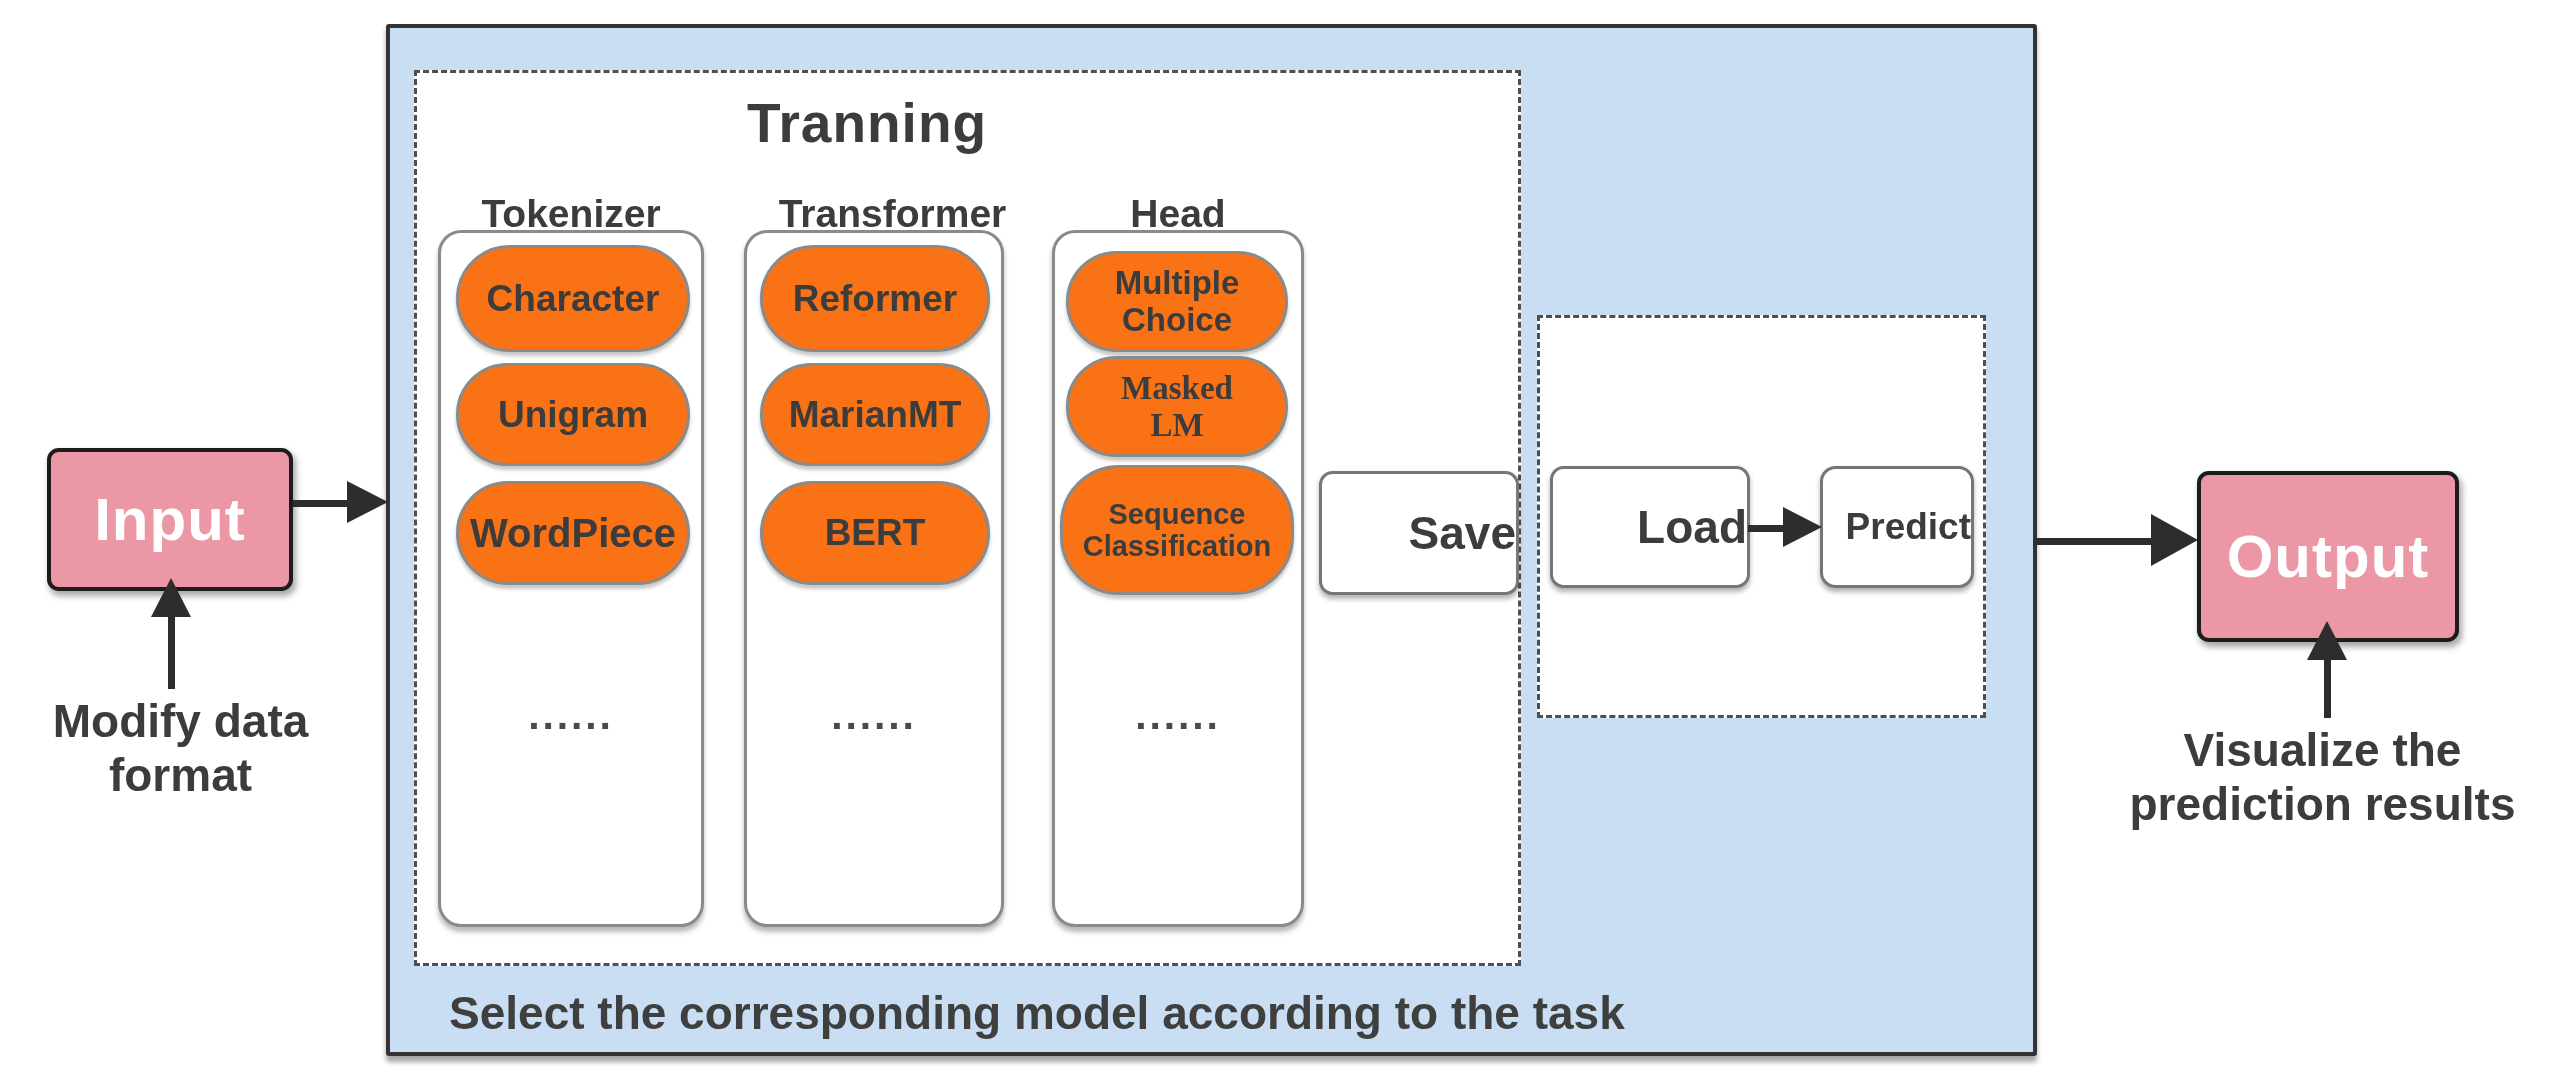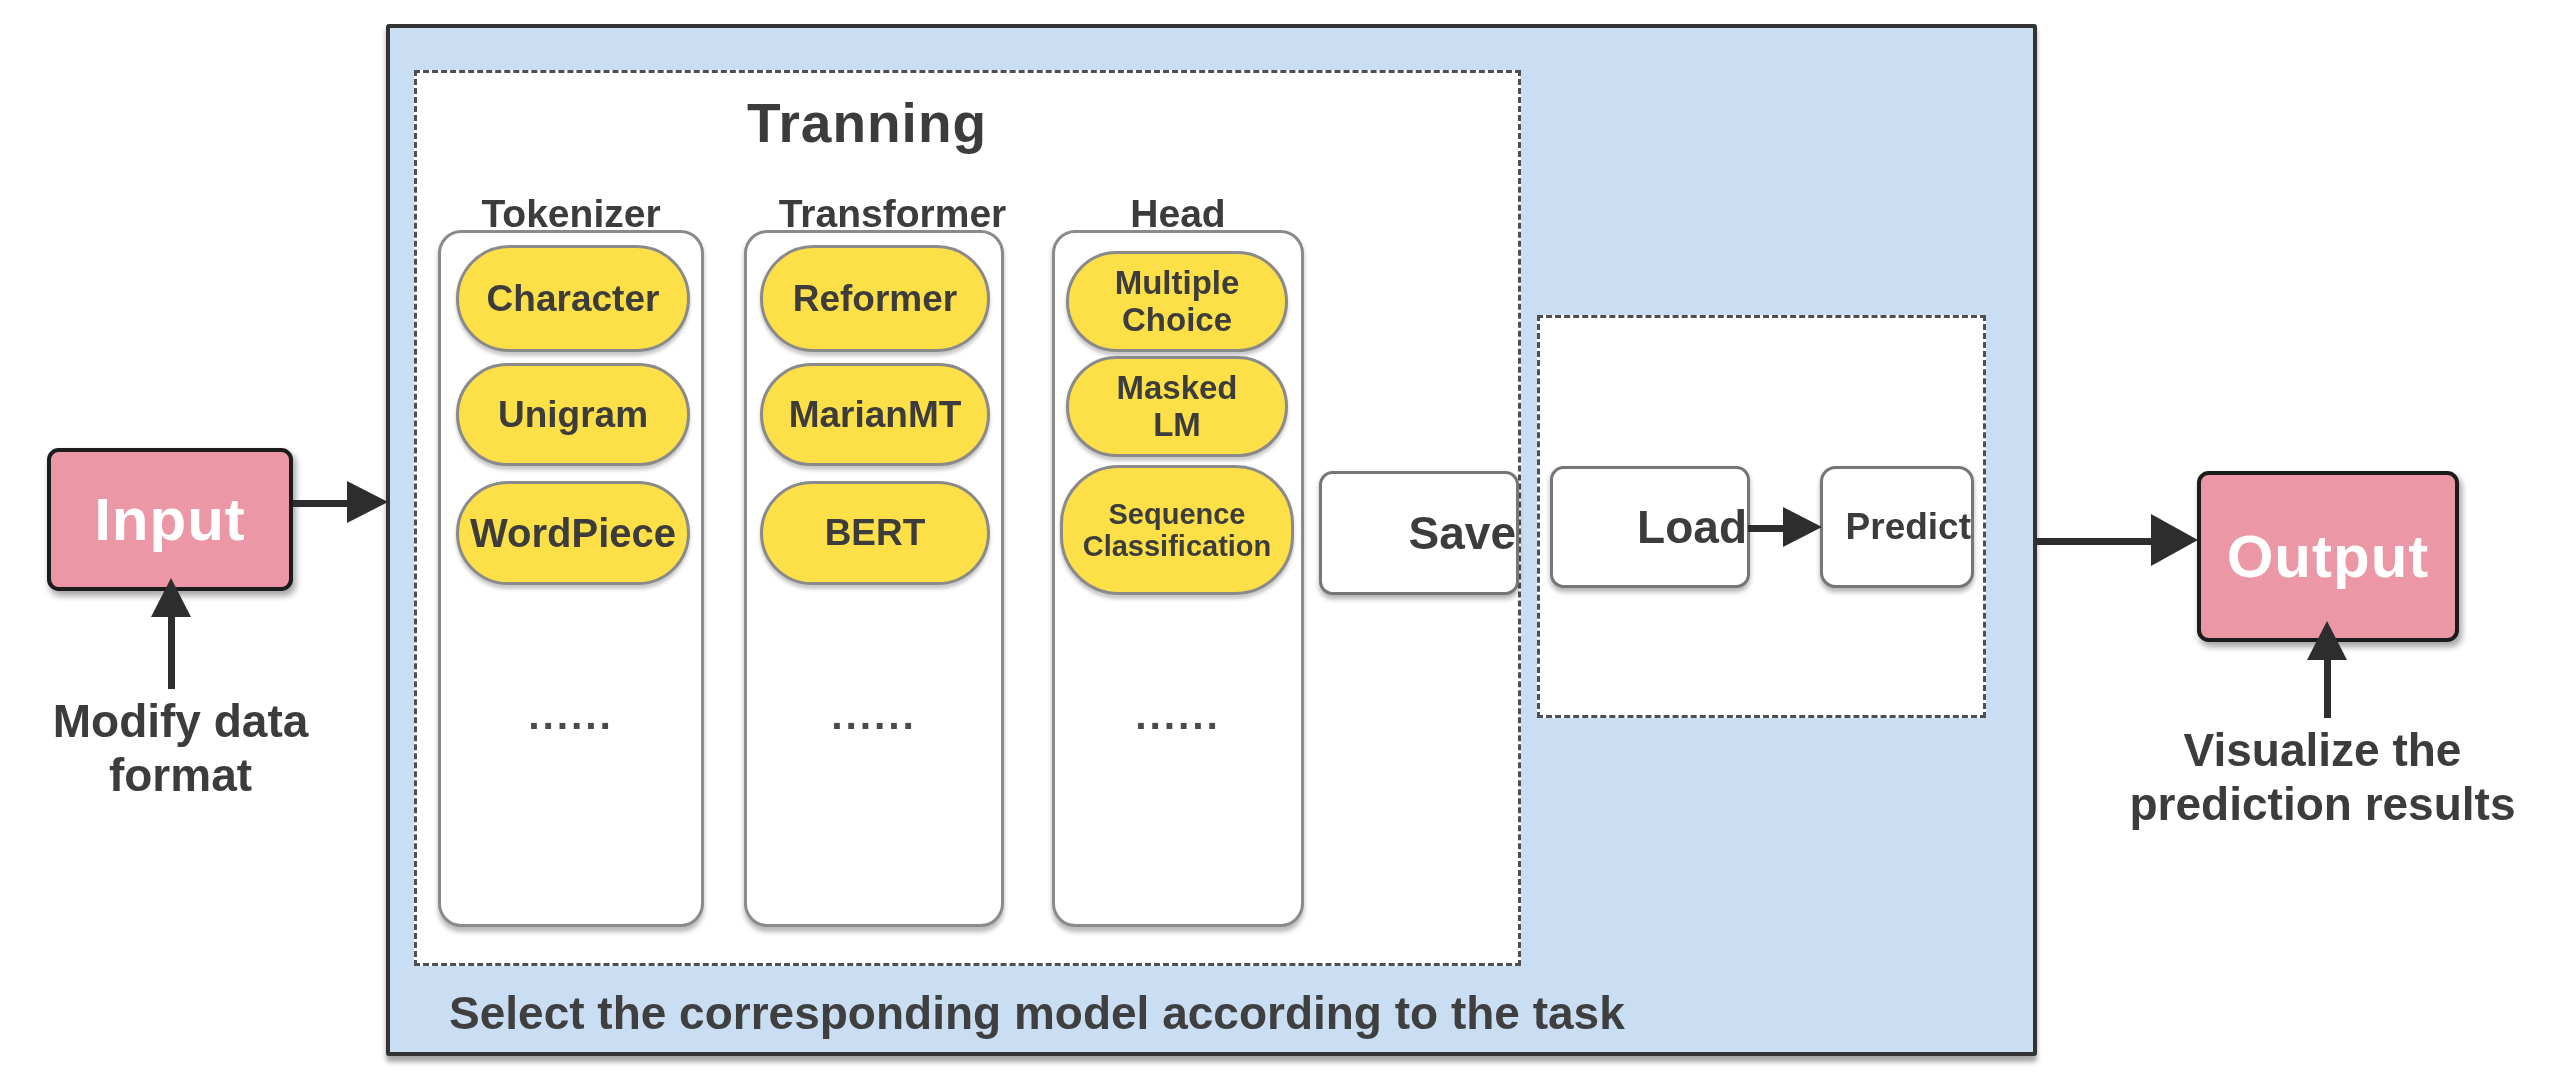--- a/index.html
+++ b/index.html
@@ -21,41 +21,41 @@
   .whitebox{
     background:#fff;border:3.9px solid #767676;border-radius:13.7px;
     box-shadow:0 3.9px 4.9px rgba(0,0,0,.30);
     justify-content:flex-end;
   }
   .colbox{
     background:#fff;border:3.9px solid #8a8a8a;border-radius:23.4px;
     box-shadow:0 4.9px 4.9px rgba(0,0,0,.28);
   }
   .pill{
-    background:#fde047;border:3.9px solid #8a8a8a;border-radius:59px;
+    background:#f97316;border:3.9px solid #8a8a8a;border-radius:59px;
     box-shadow:0 3.9px 3.9px rgba(0,0,0,.22);line-height:1.12;
   }
   .dashedbox{background:#fff;border:3.9px dashed #4f4f4f;}
   .hline{position:absolute;height:6.8px;background:#2d2d2d;}
   .vline{position:absolute;width:6.8px;background:#2d2d2d;}
   .tri-right{position:absolute;width:0;height:0;
     border-top:21.5px solid transparent;border-bottom:21.5px solid transparent;border-left:41px solid #2d2d2d;}
   .tri-right-sm{position:absolute;width:0;height:0;
     border-top:20.5px solid transparent;border-bottom:20.5px solid transparent;border-left:39px solid #2d2d2d;}
   .tri-right-lg{position:absolute;width:0;height:0;
     border-top:26px solid transparent;border-bottom:26px solid transparent;border-left:47px solid #2d2d2d;}
   .tri-up{position:absolute;width:0;height:0;
     border-left:20.5px solid transparent;border-right:20.5px solid transparent;border-bottom:39px solid #2d2d2d;}
   .hdr{font-size:39px;margin-top:24px;}
   .title{font-size:55px;letter-spacing:1px;}
   .caption{font-size:46px;white-space:nowrap;color:#3f3f3f;}
   .note{font-size:46px;line-height:1.17;color:#3c3c3c;}
   .ellipsis{font-size:41px;letter-spacing:2.9px;color:#4a4a4a;}
   .bignode{font-size:60px;}
-  .wrap-narrow{display:inline-block;max-width:146px;}
+  .wrap-narrow{display:inline-block;max-width:146px;font-family:Liberation Serif, serif;}
 </style>
 </head>
 <body>
 
 <div class="canvas">
 
   <div class="abs" style="left:386px;top:24.4px;width:1651px;height:1032px;background:var(--panel-blue,#c9def2);border:4.9px solid #333333;border-radius:2.9px;box-shadow:0 5.9px 4.9px rgba(0,0,0,.35);"></div>
 
   <div class="abs dashedbox" style="left:414px;top:70px;width:1107px;height:896px;"></div>
 

